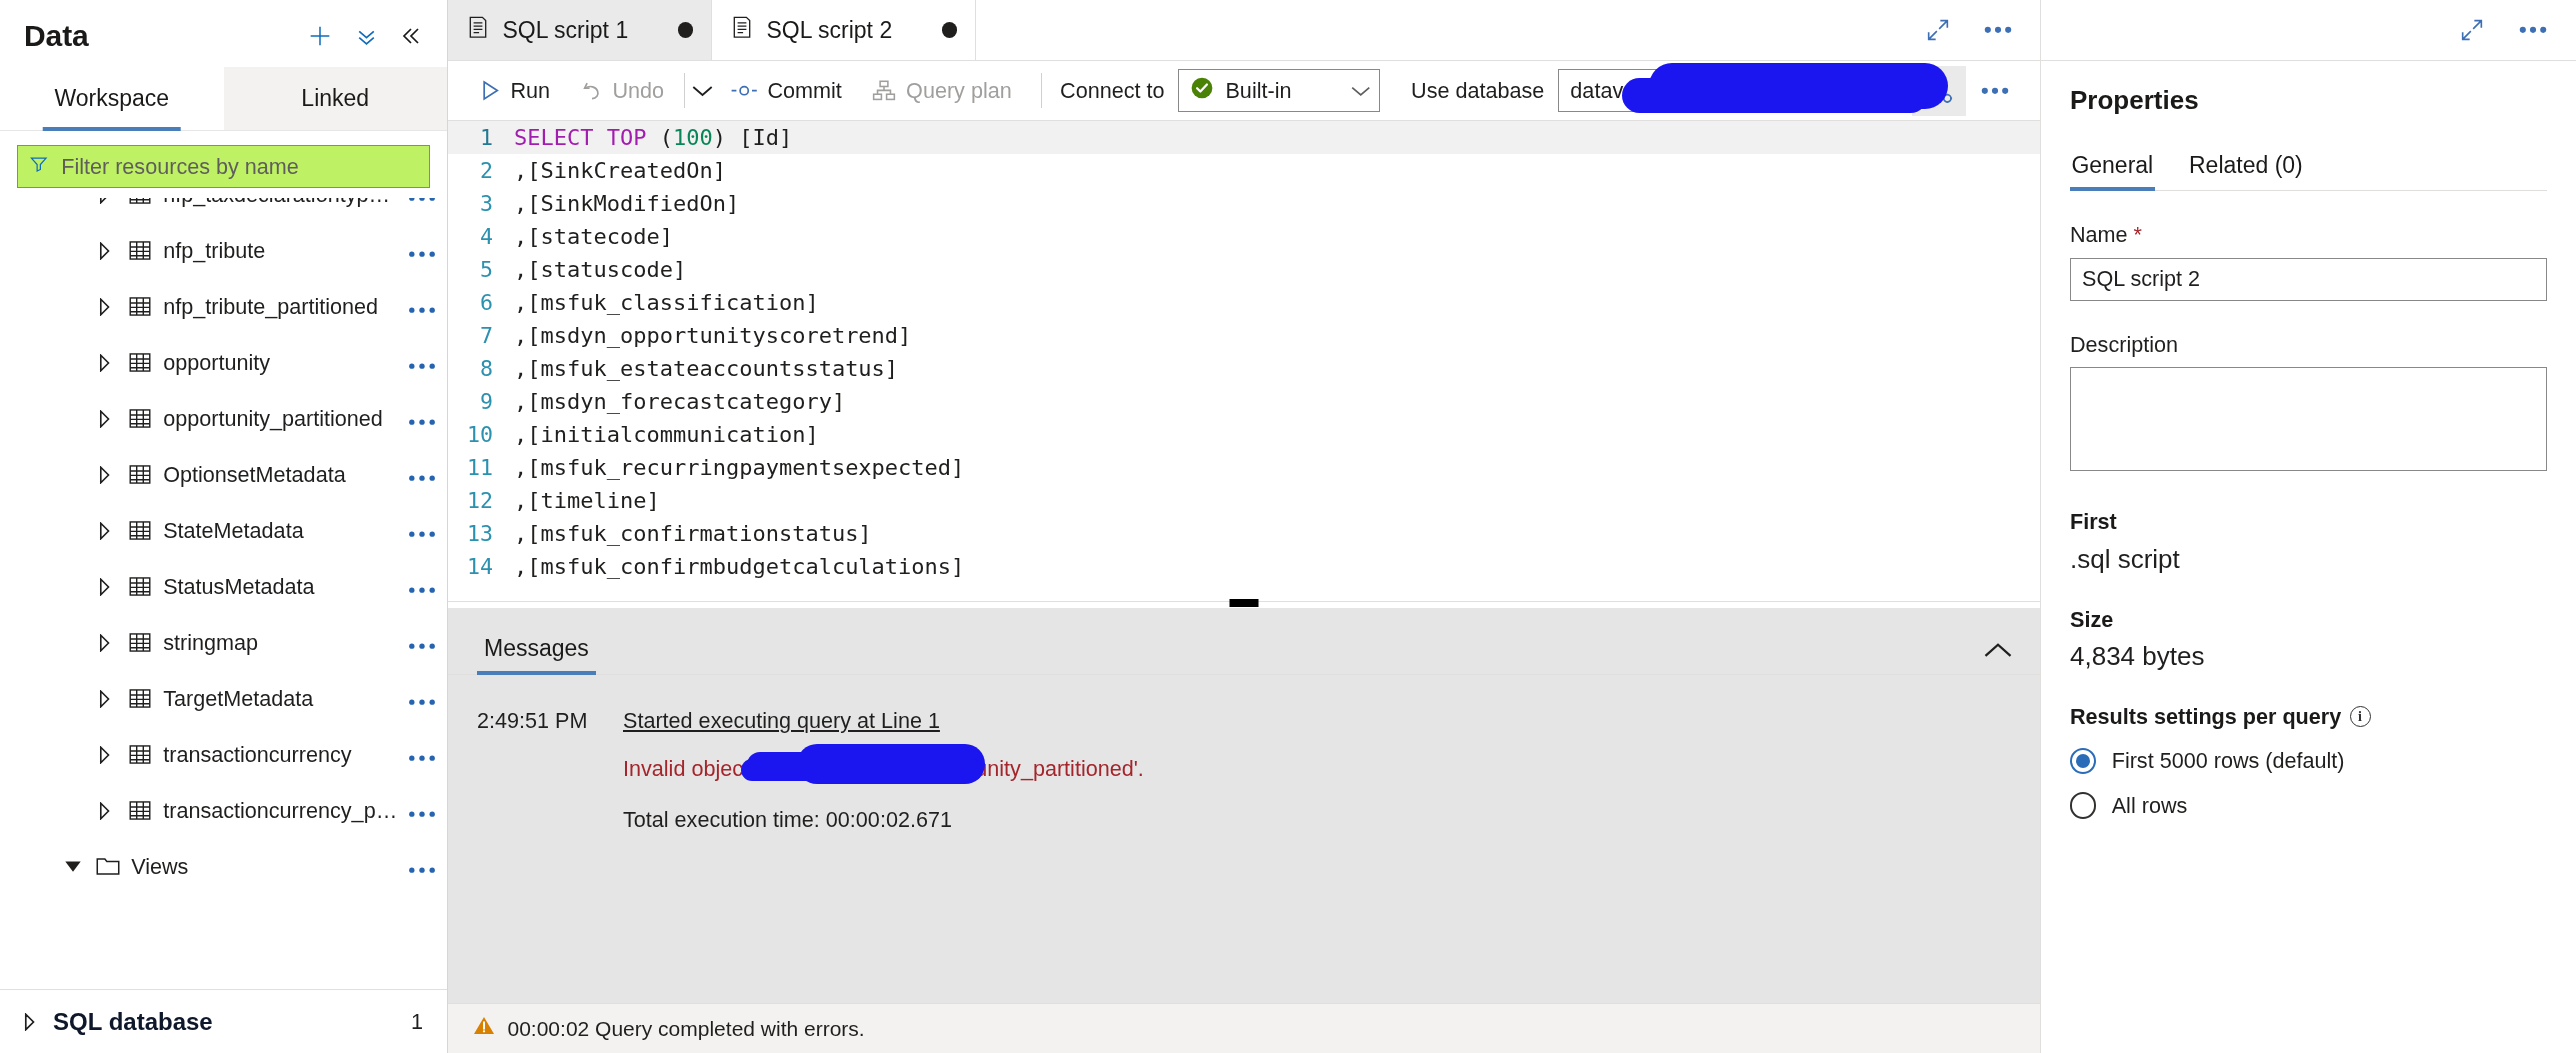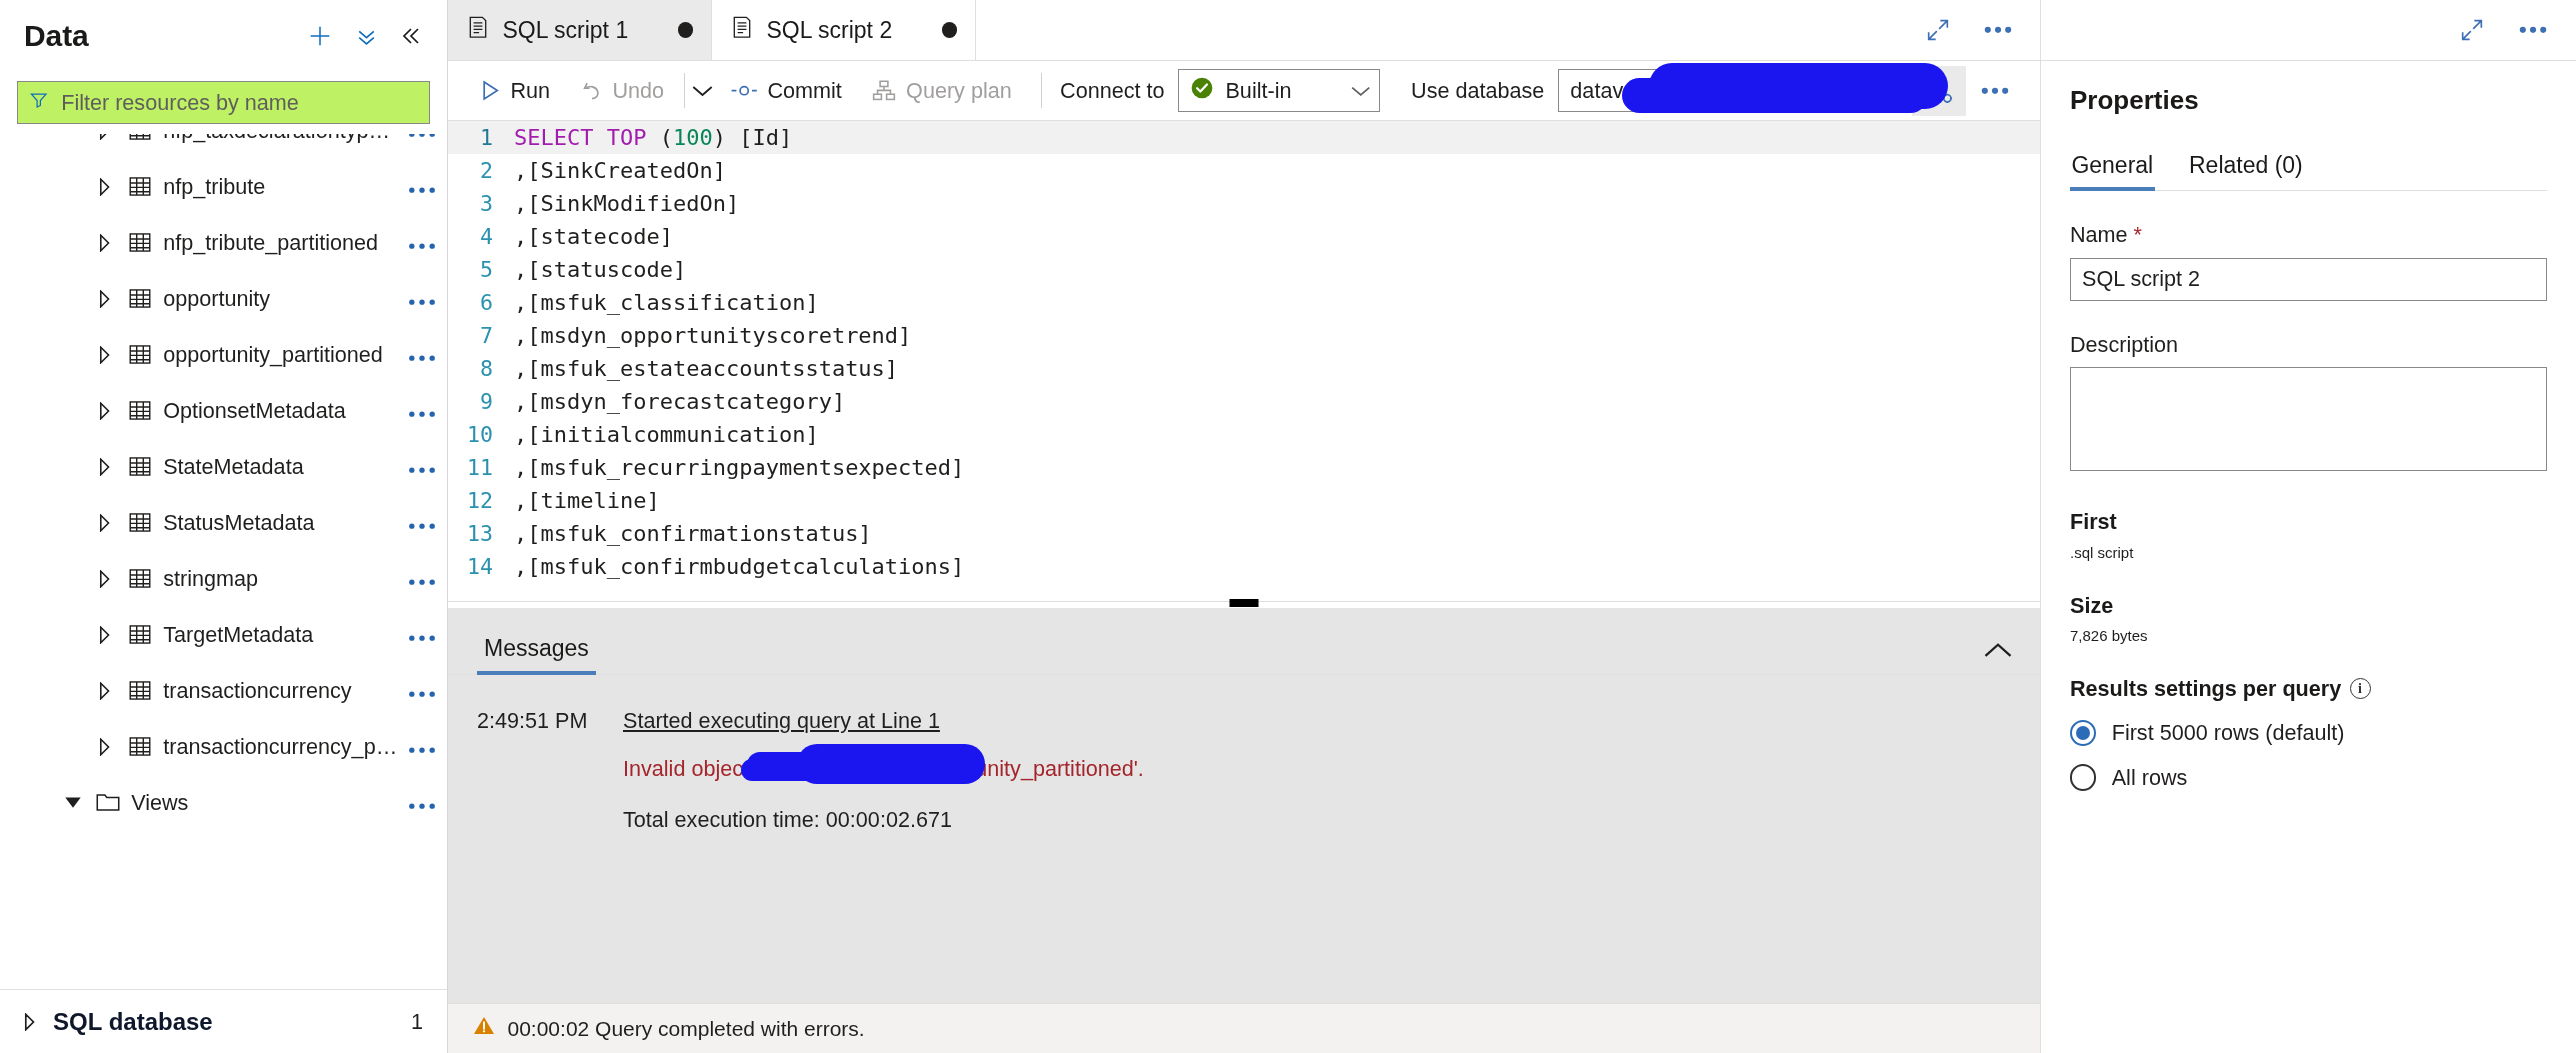--- a/index.html
+++ b/index.html
@@ -220,21 +220,21 @@
   .txt-input {
     width:100%; height:43px; border:1.4px solid #8a8886; background:#fff;
     font-size:21.6px; font-family:"Liberation Sans", sans-serif; color:#201f1e;
     padding:0 11px; outline:none;
   }
   .txt-area {
     width:100%; height:104px; border:1.4px solid #8a8886; background:#fff;
     font-size:21.6px; font-family:"Liberation Sans", sans-serif; color:#201f1e;
     padding:7px 11px; outline:none; resize:none;
   }
-  .fld-value { font-size:15px; color:#201f1e; margin-top:8.3px; }
+  .fld-value { font-size:26px; color:#201f1e; margin-top:8.3px; }
   .radio-row { display:flex; align-items:center; gap:15.3px; margin-top:18px; cursor:pointer; }
   .radio {
     width:26.4px; height:26.4px; border-radius:50%;
     border:2.1px solid #323130; background:#fff; flex:0 0 auto;
     display:flex; align-items:center; justify-content:center;
   }
   .radio.sel { border-color:#2b6cb8; }
   .radio.sel::after { content:""; width:14px; height:14px; border-radius:50%; background:#2b6cb8; }
   .radio-label { font-size:21.6px; color:#201f1e; }
   .info-i {
@@ -265,20 +265,24 @@
             </svg>
         </span>
         <span class="icon-btn">
           <svg width="24" height="24" viewBox="0 0 24 24" fill="none" stroke="#1b1a19" stroke-width="1.7">
               <path d="M13 5l-7 7 7 7M20 5l-7 7 7 7"></path>
             </svg>
         </span>
       </div>
     </div>
 
+    <div class="sb-tabs">
+      <div class="sb-tab active">Workspace</div>
+      <div class="sb-tab inactive">Linked</div>
+    </div>
 
     <div class="sb-filter-wrap">
       <div class="sb-filter">
         <span>
           <svg width="19.5" height="19.5" viewBox="0 0 24 24" fill="none" stroke="#0f6cbd" stroke-width="1.5">
               <path d="M3 5h18l-7 8v6l-4 2v-8z"></path>
             </svg>
         </span>
         <input type="text" placeholder="Filter resources by name" style="">
       </div>
@@ -774,21 +778,21 @@
       <div class="fld-label"><span>Name</span> <span class="req">*</span></div>
       <input class="txt-input" type="text" value="SQL script 2" style="">
 
       <div class="fld-label">Description</div>
       <textarea class="txt-area" style=""></textarea>
 
       <div class="section-label">First</div>
       <div class="fld-value">.sql script</div>
 
       <div class="section-label">Size</div>
-      <div class="fld-value">7,826 bytes</div>
+      <div class="fld-value">4,834 bytes</div>
 
       <div class="section-label">
         <span>Results settings per query</span>
         <span class="info-i">i</span>
       </div>
 
       <div class="radio-row">
         <span class="radio sel"></span>
         <span class="radio-label">First 5000 rows (default)</span>
       </div>

